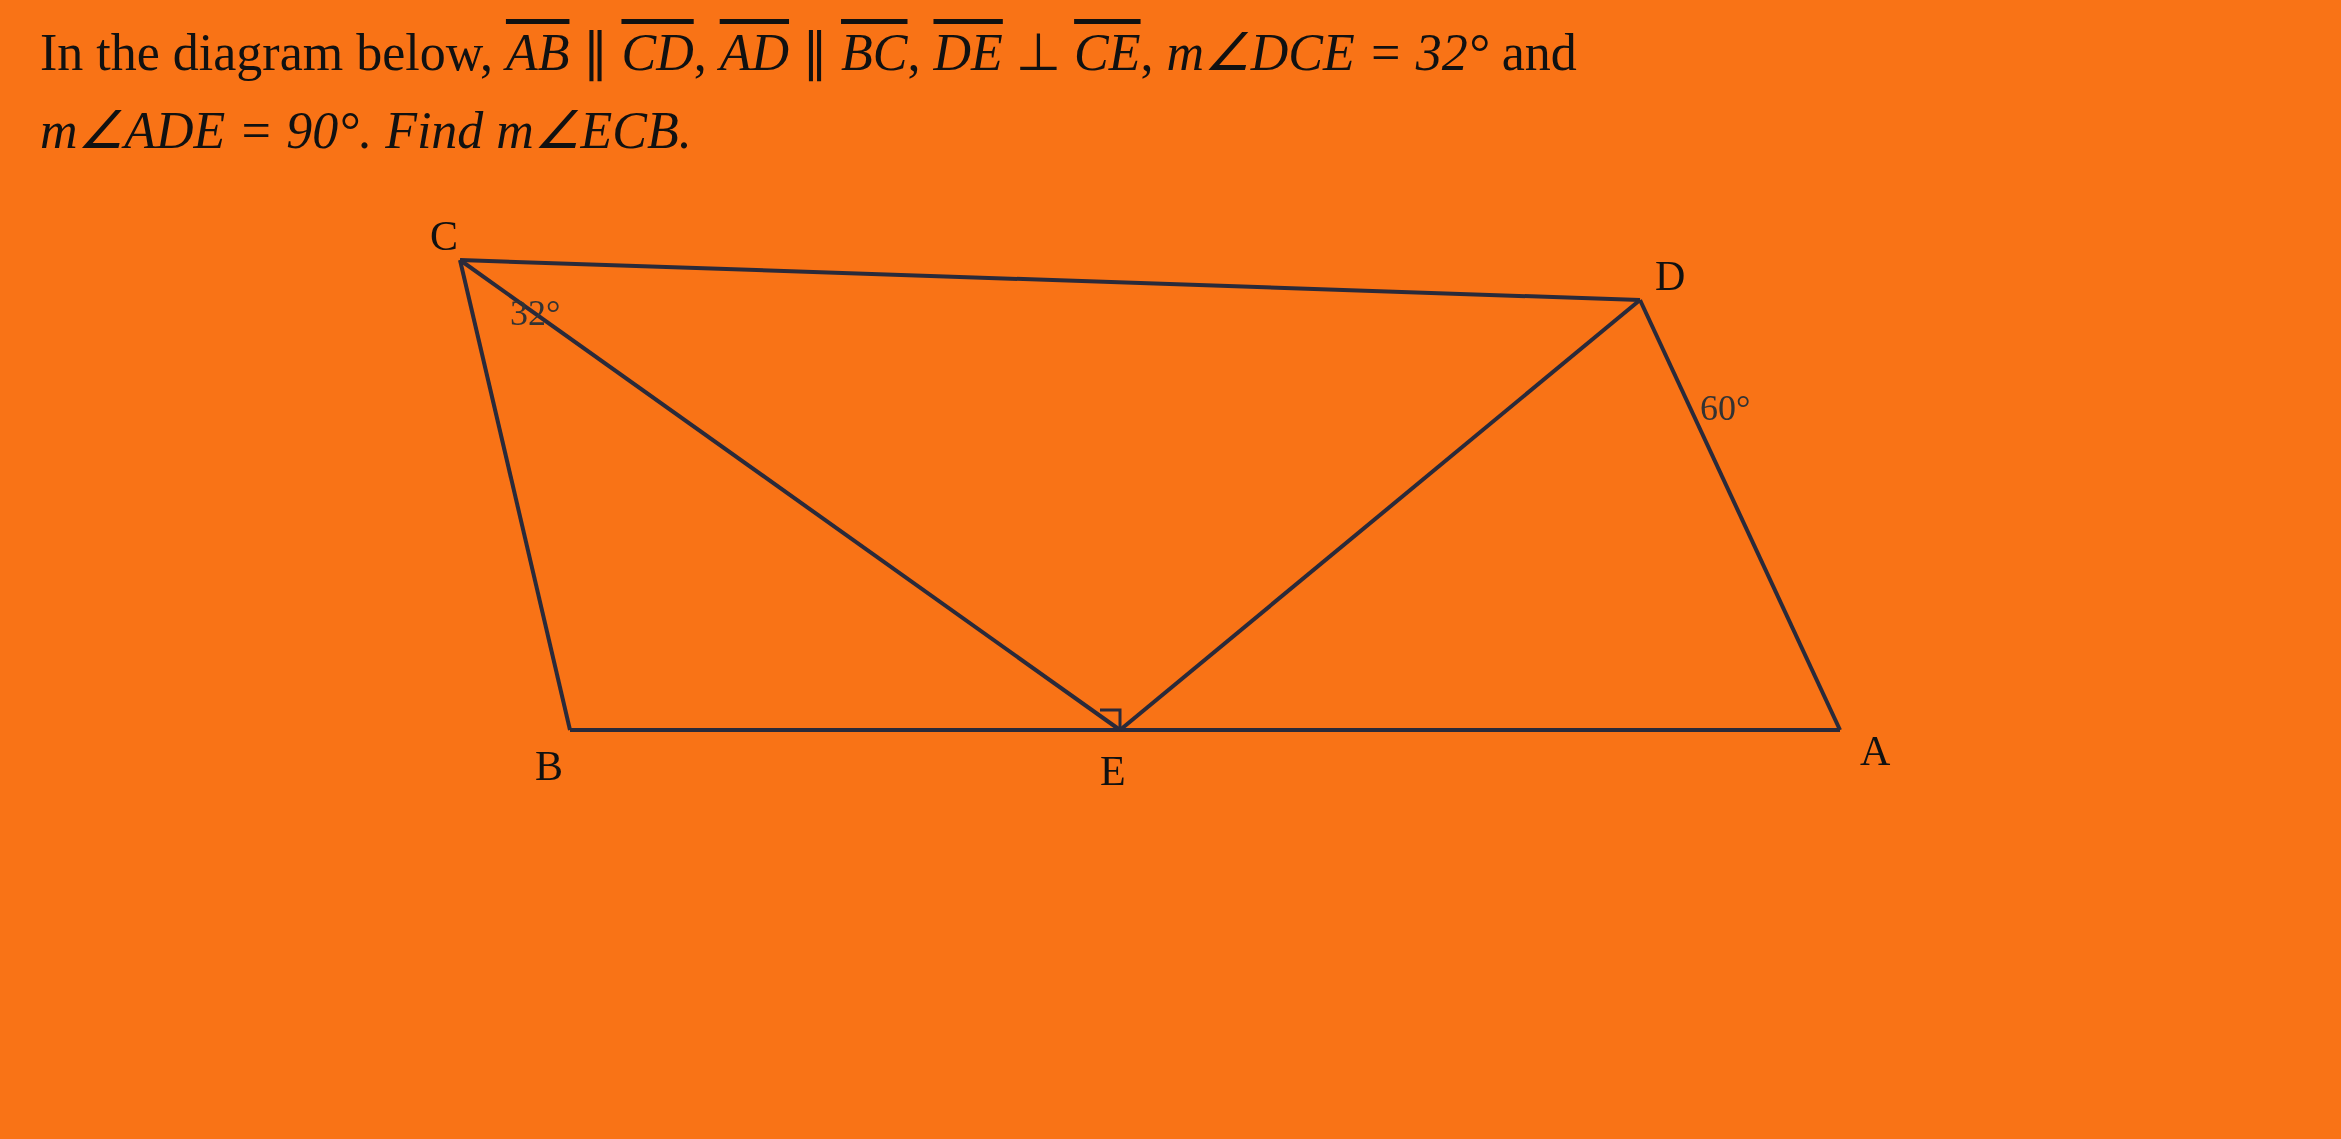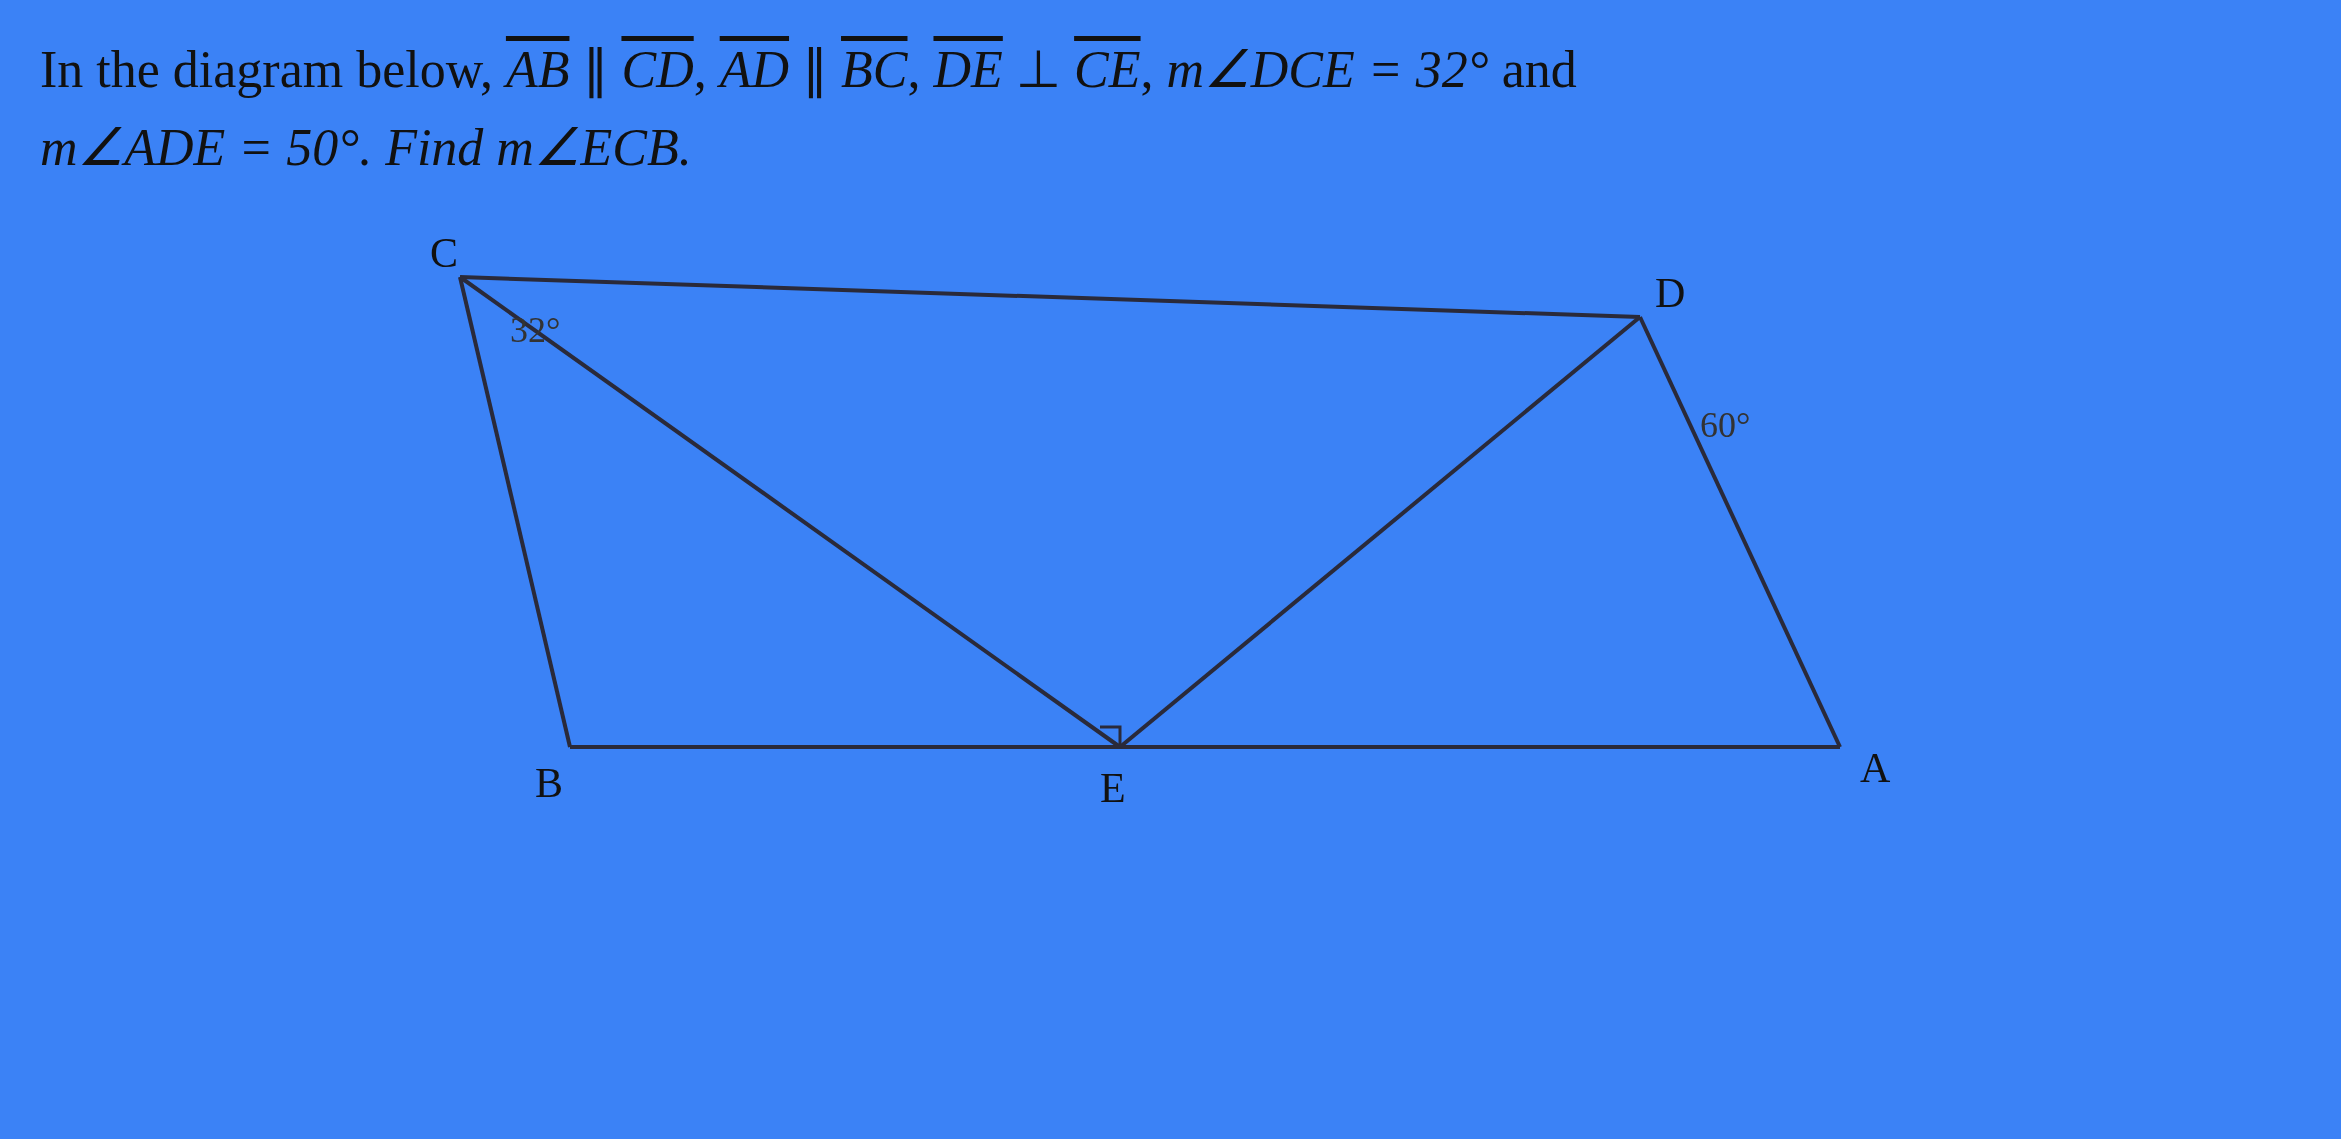--- a/index.html
+++ b/index.html
@@ -9,23 +9,23 @@
       height: 1139px;
       background: #e8e8e8;
       font-family: 'Times New Roman', Times, serif;
       overflow: hidden;
       position: relative;
     }
 
     .page-container {
       width: 100%;
       height: 100%;
-      background: #3b82f6;
+      background: #f97316;
       position: relative;
-      padding: 31px 40px;
+      padding: 14px 40px;
     }
 
     .problem-text {
       font-size: 52px;
       line-height: 1.5;
       color: #111;
       max-width: 2200px;
       margin-bottom: 40px;
     }
 
@@ -52,21 +52,21 @@
 <div class="page-container">
 
   <div class="problem-text">
     
     <span>
       <span>In the diagram below,  </span><span class="overline"><em>AB</em></span><span> ∥ </span><span class="overline"><em>CD</em></span><span>,  </span><span class="overline"><em>AD</em></span><span> ∥ </span><span class="overline"><em>BC</em></span><span>,  </span><span class="overline"><em>DE</em></span><span> ⊥ </span><span class="overline"><em>CE</em></span><span>,  </span>  <em>m∠DCE = 32°</em><span> and</span>
     </span>
     <br>
     
     <span>
-      <em>m∠ADE = 50°. Find m∠ECB.</em>
+      <em>m∠ADE = 90°. Find m∠ECB.</em>
     </span>
   </div>
 
   <div class="diagram-area">
     <svg width="1900" height="680" viewBox="0 0 1900 680" style="position:absolute; left:100px; top:0;">
 
       <line x1="320" y1="50" x2="1500" y2="90" stroke="#2a2a3a" stroke-width="4"></line>
 
       <line x1="430" y1="520" x2="1700" y2="520" stroke="#2a2a3a" stroke-width="4"></line>
 

